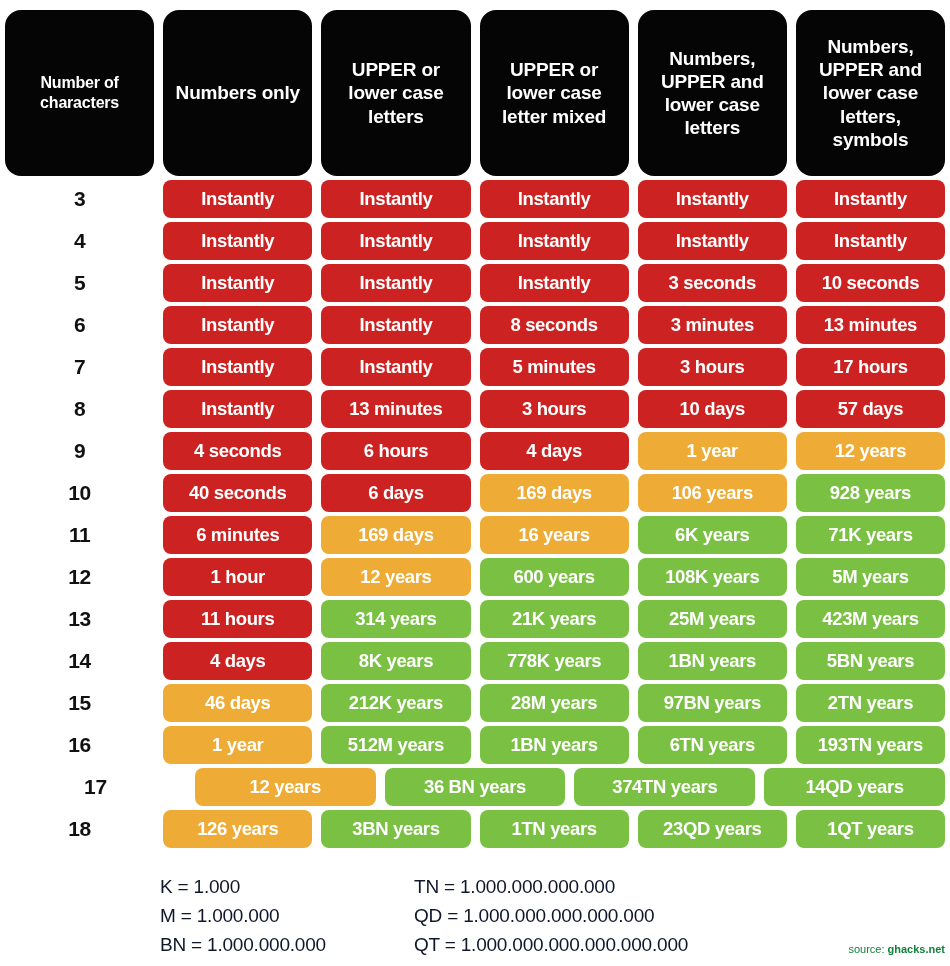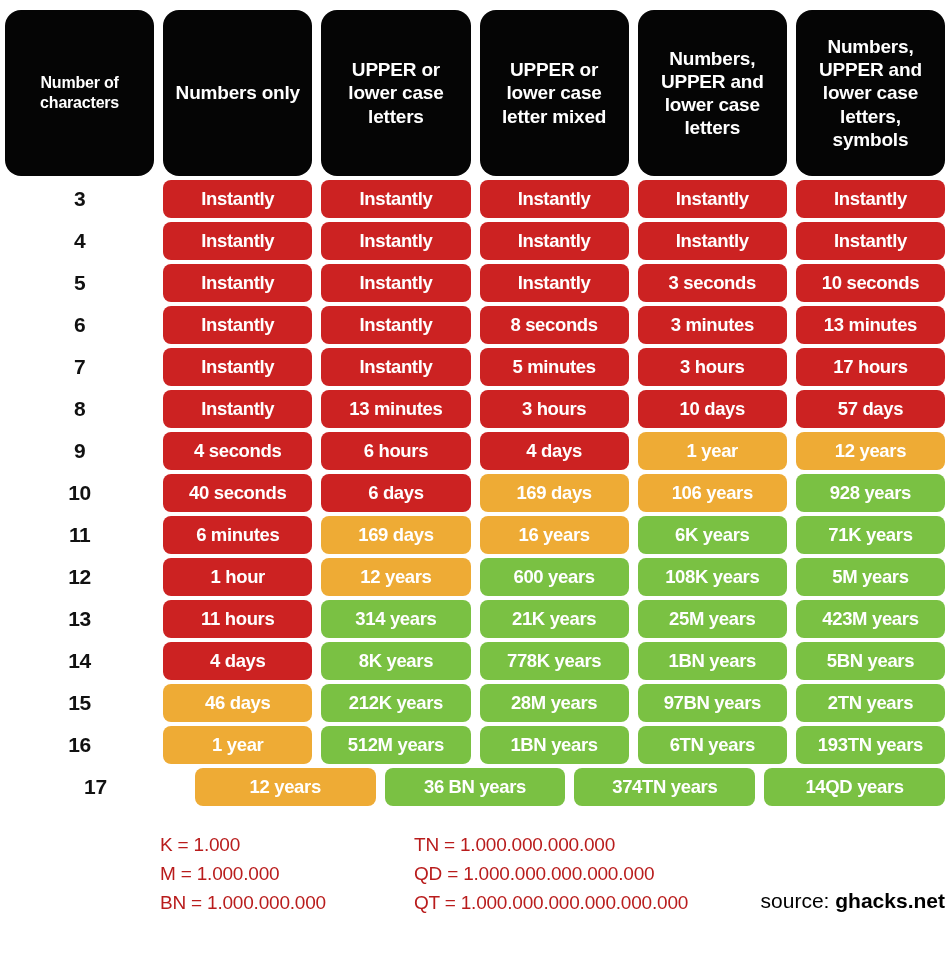--- a/index.html
+++ b/index.html
@@ -102,31 +102,31 @@
   .legend-col {
     display: flex;
     flex-direction: column;
     gap: 2px;
   }
   .legend-col.left  { width: 218px; }
   .legend-col.right { width: 430px; margin-left: 36px; }
   .legend-line {
     font-size: 19px;
     font-weight: 500;
-    color: #b91c1c;
+    color: #0f172a;
     line-height: 1.42;
     letter-spacing: -0.2px;
     white-space: nowrap;
   }
   .source {
     position: absolute;
     right: 5px;
     bottom: 4px;
-    font-size: 21px;
-    color: #000000;
+    font-size: 11px;
+    color: #15803d;
     white-space: nowrap;
   }
   .source .src-label { font-weight: 400; }
   .source .src-name  { font-weight: 700; }
 </style>
 </head>
 <body>
 
 <div class="sheet">
 
@@ -252,20 +252,28 @@
         <div class="cell c-green">6TN years</div>
         <div class="cell c-green">193TN years</div>
       </div>
       <div class="data-row">
         <div class="row-label">17</div>
         <div class="cell c-orange">12 years</div>
         <div class="cell c-green">36 BN years</div>
         <div class="cell c-green">374TN years</div>
         <div class="cell c-green">14QD years</div>
       </div>
+      <div class="data-row">
+        <div class="row-label">18</div>
+        <div class="cell c-orange">126 years</div>
+        <div class="cell c-green">3BN years</div>
+        <div class="cell c-green">1TN years</div>
+        <div class="cell c-green">23QD years</div>
+        <div class="cell c-green">1QT years</div>
+      </div>
     </div>
 
   <div class="footer">
     <div class="legend-col left">
         <div class="legend-line">K = 1.000</div>
         <div class="legend-line">M = 1.000.000</div>
         <div class="legend-line">BN = 1.000.000.000</div>
       </div>
     <div class="legend-col right">
         <div class="legend-line">TN = 1.000.000.000.000</div>

